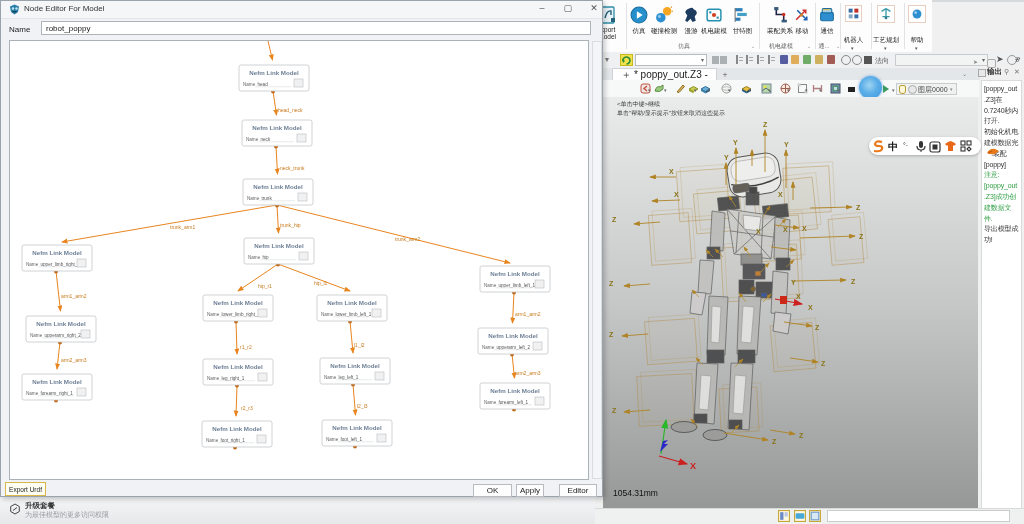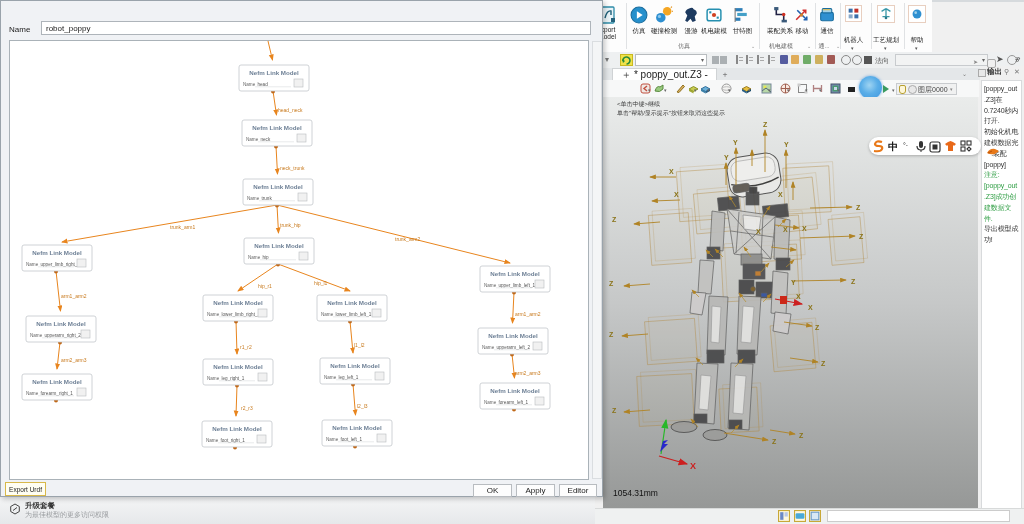--- a/index.html
+++ b/index.html
@@ -479,20 +479,32 @@
       <rect x="1.5" y="3" width="8" height="5" rx="1" fill="#48a8d8"></rect>
     </svg>
 <svg class="abs" style="left:214px;top:510px;" width="12" height="12" viewBox="0 0 11 11">
       <rect x="0.5" y="0.5" width="10" height="10" fill="#fdf8e0" stroke="#c8a838"></rect>
       <rect x="2" y="2" width="7" height="7" fill="#d8e8f4" stroke="#6898c8"></rect>
     </svg>
 <div class="abs" style="left:232px;top:510px;width:183px;height:12px;background:#fff;border:1px solid #ccc;box-sizing:border-box;"></div>
 </div>
 
 <div id="dialog" class="abs">
+  <div id="dtitle" class="abs">
+    <svg class="abs" style="left:8px;top:3px;" width="11" height="11" viewBox="0 0 11 11">
+        <path d="M5.5 0.5 L10 2.5 L9 8 L5.5 10.5 L2 8 L1 2.5 Z" fill="#2a7fa8"></path>
+        <circle cx="4" cy="4.5" r="1.2" fill="#bfe8f4"></circle>
+        <circle cx="7.5" cy="4.5" r="1.2" fill="#bfe8f4"></circle>
+        <rect x="3.5" y="7" width="4" height="1.4" fill="#0f3f55"></rect>
+      </svg>
+    <div class="txt abs">Node Editor For Model</div>
+    <div class="winbtn abs" style="left:536px;">–</div>
+    <div class="winbtn abs" style="left:562px;">▢</div>
+    <div class="winbtn abs" style="left:588px;">✕</div>
+  </div>
   <div id="namerow">
     <div class="lbl abs">Name</div>
     <div id="nameinput" class="abs">robot_poppy</div>
   </div>
   <div id="canvas" class="abs">
   <svg width="578" height="438" viewBox="0 0 578 438" style="position:absolute;left:0;top:0;">
     <defs>
       <marker id="ah" markerWidth="8" markerHeight="6" refX="5.5" refY="2.5" orient="auto">
             <path d="M0,0 L6.5,2.5 L0,5 Z" fill="#e8851e"></path>
           </marker>
@@ -679,16 +691,16 @@
         <line x1="16" y1="21.8" x2="52" y2="21.8" stroke="#d8dadc" stroke-width="0.6"></line>
         <rect x="55" y="14" width="9" height="8" fill="#f1f1f1" stroke="#b9bcbf" stroke-width="0.6"></rect>
       </g>
     </g>
   </svg>
   </div>
   <div id="vscroll" class="abs"></div>
   <div id="dfoot">
     <div id="exporturdf" class="abs">Export Urdf</div>
     <div class="btn abs" style="left:472px;top:483px;width:39px;">OK</div>
-    <div class="btn abs" style="left:515px;top:483px;width:39px;">Apply</div>
+    <div class="btn abs" style="left:515px;top:483px;width:28px;">Apply</div>
     <div class="btn abs" style="left:558px;top:483px;width:38px;">Editor</div>
   </div>
 </div>
 
 </body></html>

